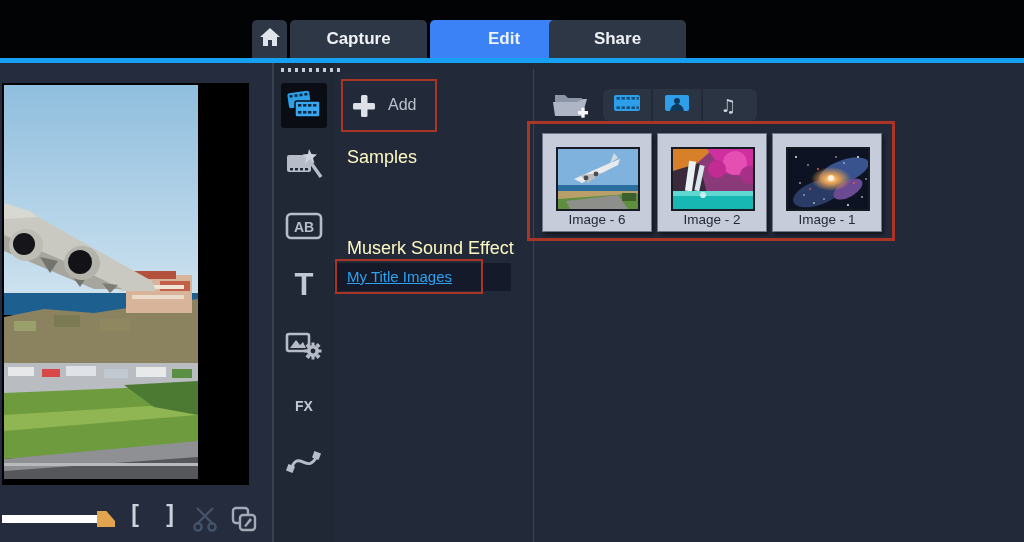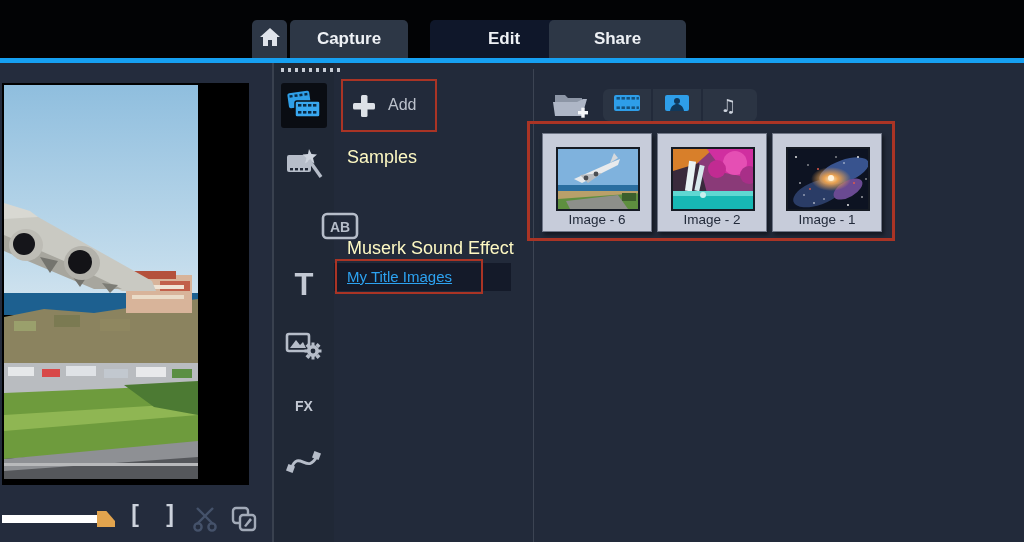--- a/index.html
+++ b/index.html
@@ -6,22 +6,22 @@
   body { background: #000; font-family: "Liberation Sans", sans-serif; }
   .app { position: relative; width: 1024px; height: 542px; background: #020305; overflow: hidden;
          font-family: "Liberation Sans", sans-serif; }
 
   
   .topbar { position: absolute; left: 0; top: 0; width: 1024px; height: 58px; background: #020305; }
   .tab { position: absolute; top: 20px; height: 38px; border-radius: 5px 5px 0 0;
          background: #2d3746; color: #eef1f5; font-weight: bold; font-size: 17px;
          display: flex; align-items: center; justify-content: center; cursor: default; }
   .tab-home    { left: 252px; width: 35px; }
-  .tab-capture { left: 290px; width: 118px; }
-  .tab-edit    { left: 430px; width: 148px; background: #0f172a; }
+  .tab-capture { left: 290px; width: 137px; }
+  .tab-edit    { left: 430px; width: 148px; background: #3b82f6; }
   .tab-share   { left: 549px; width: 137px; }
   .accent-line { position: absolute; left: 0; top: 58px; width: 1024px; height: 5px; background: #16a0f2; }
 
   
   .main { position: absolute; left: 0; top: 63px; width: 1024px; height: 479px; background: #222a3a; }
 
   
   .preview-panel { position: absolute; left: 0; top: 0; width: 272px; height: 479px; background: #242c3d; }
   .photo-box { position: absolute; left: 2px; top: 20px; width: 247px; height: 402px; background: #000; }
   .photo-box svg { position: absolute; left: 2px; top: 2px; }
@@ -227,21 +227,21 @@
                 <rect x="10" y="21" width="3" height="2.4"></rect>
               <rect x="15" y="21" width="3" height="2.4"></rect>
                 <rect x="20" y="21" width="3" height="2.4"></rect>
             </g>
             <polygon points="24,2 26.5,7 32,7.5 28,11 29.4,16.4 24.6,13.4 20,16.4 21.4,11 17.6,7.5 23,7" fill="#cdd3dd"></polygon>
             <line x1="24" y1="13" x2="36" y2="30" stroke="#b6bdc9" stroke-width="3.4"></line>
           </svg>
         </span>
       </div>
 
-      <div class="tool" style="top:149px; height:32px;margin-left:36px;">
+      <div class="tool" style="top:149px; height:32px;">
         <span>
           <svg width="40" height="30" viewBox="0 0 40 30">
             <rect x="3" y="3" width="34" height="24" rx="4" fill="none" stroke="#b6bdc9" stroke-width="2.6"></rect>
             <text x="20" y="21" text-anchor="middle" font-family="Liberation Sans, sans-serif" font-size="14" font-weight="bold" fill="#b6bdc9">AB</text>
           </svg>
         </span>
       </div>
 
       <div class="tool tool-letter" style="top:203px; height:38px; font-size:31px;">
         <span>T</span>

